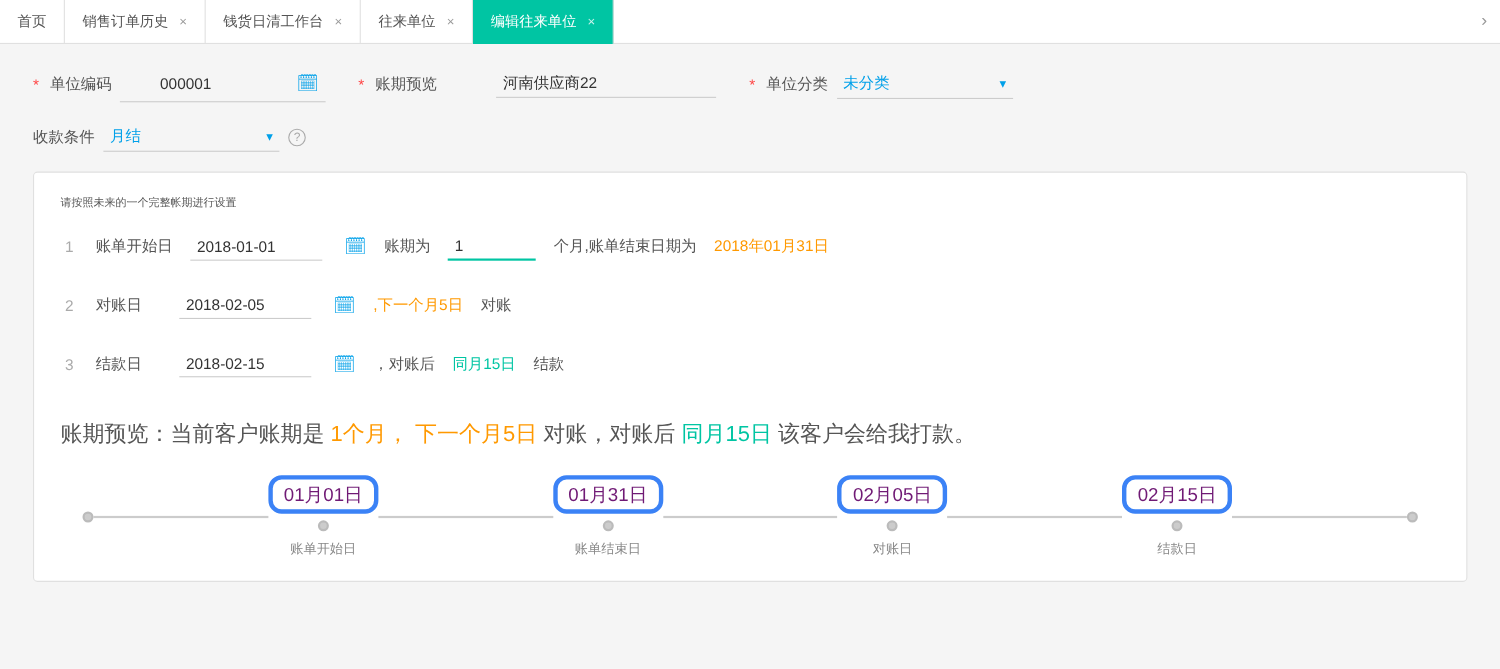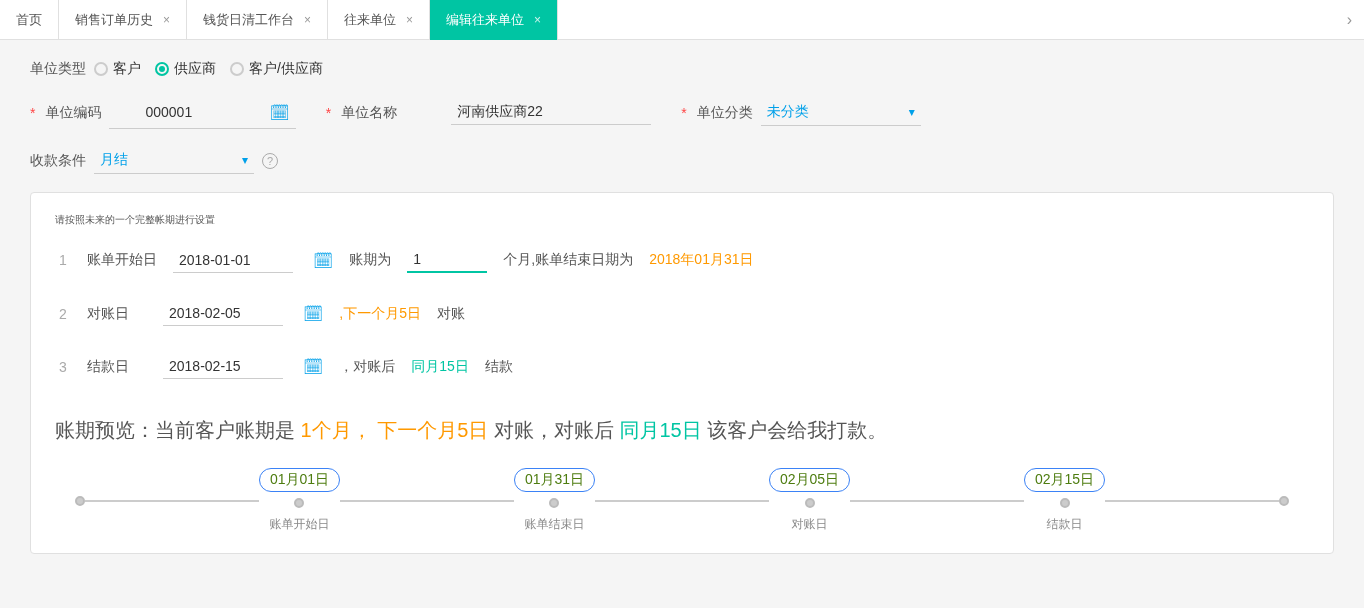--- a/index.html
+++ b/index.html
@@ -231,25 +231,25 @@
     }
     .timeline-dot {
       width: 10px; height: 10px;
       border-radius: 50%;
       background: #ccc;
       border: 2px solid #bbb;
       position: relative;
       z-index: 1;
     }
     .timeline-pill {
-      border: 1px solid #3b82f6;
+      border: 4px solid #3b82f6;
       border-radius: 12px;
       padding: 2px 10px;
-      font-size: 14px;
-      color: #4d7c0f;
+      font-size: 17px;
+      color: #701a75;
       background: #fff;
       margin-bottom: 6px;
       white-space: nowrap;
     }
     .timeline-sublabel {
       font-size: 12px;
       color: #888;
       margin-top: 8px;
       white-space: nowrap;
     }
@@ -294,52 +294,33 @@
   </div>
   <div class="tab-item active">
     <span>编辑往来单位</span>
     <span class="tab-close">×</span>
   </div>
   <div class="tab-nav-arrow">›</div>
 </div>
 
 <div class="page-content">
 
-  <div class="form-row">
-    <div class="form-field">
-      <span class="form-label">单位类型</span>
-      <div class="radio-group">
-        <label class="radio-item">
-          <div class="radio-circle"></div>
-          <span>客户</span>
-        </label>
-        <label class="radio-item">
-          <div class="radio-circle checked"></div>
-          <span>供应商</span>
-        </label>
-        <label class="radio-item">
-          <div class="radio-circle"></div>
-          <span>客户/供应商</span>
-        </label>
-      </div>
-    </div>
-  </div>
 
   <div class="form-row">
     <div class="form-field">
       <span class="required-mark">*</span>
       <span class="form-label">单位编码</span>
       <div class="unit-code-field">
         <input class="form-input" style="border-bottom: none; width: 120px; margin-left: 24px;" type="text" value="000001">
         <span class="cal-icon">🗓</span>
       </div>
     </div>
     <div class="form-field">
       <span class="required-mark">*</span>
-      <span class="form-label">单位名称</span>
+      <span class="form-label">账期预览</span>
       <input class="form-input" style="width: 200px; margin-left: 46px;" type="text" value="河南供应商22">
     </div>
     <div class="form-field">
       <span class="required-mark">*</span>
       <span class="form-label">单位分类</span>
       <div class="dropdown-field">
         <span class="dropdown-value">未分类</span>
         <span class="dropdown-arrow">▾</span>
       </div>
     </div>

